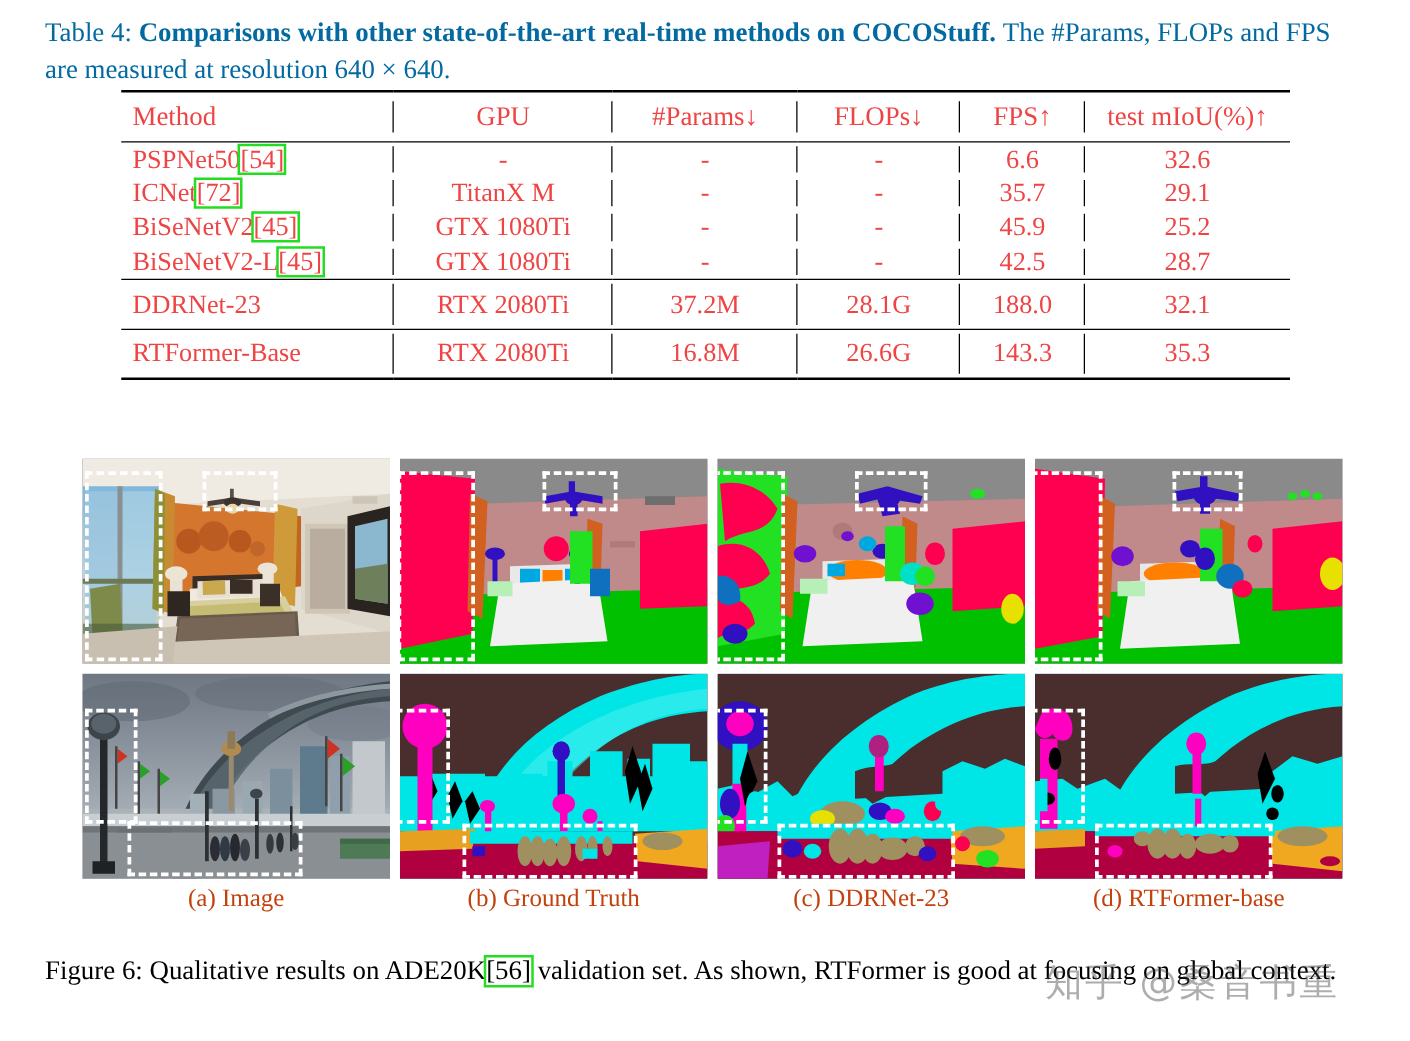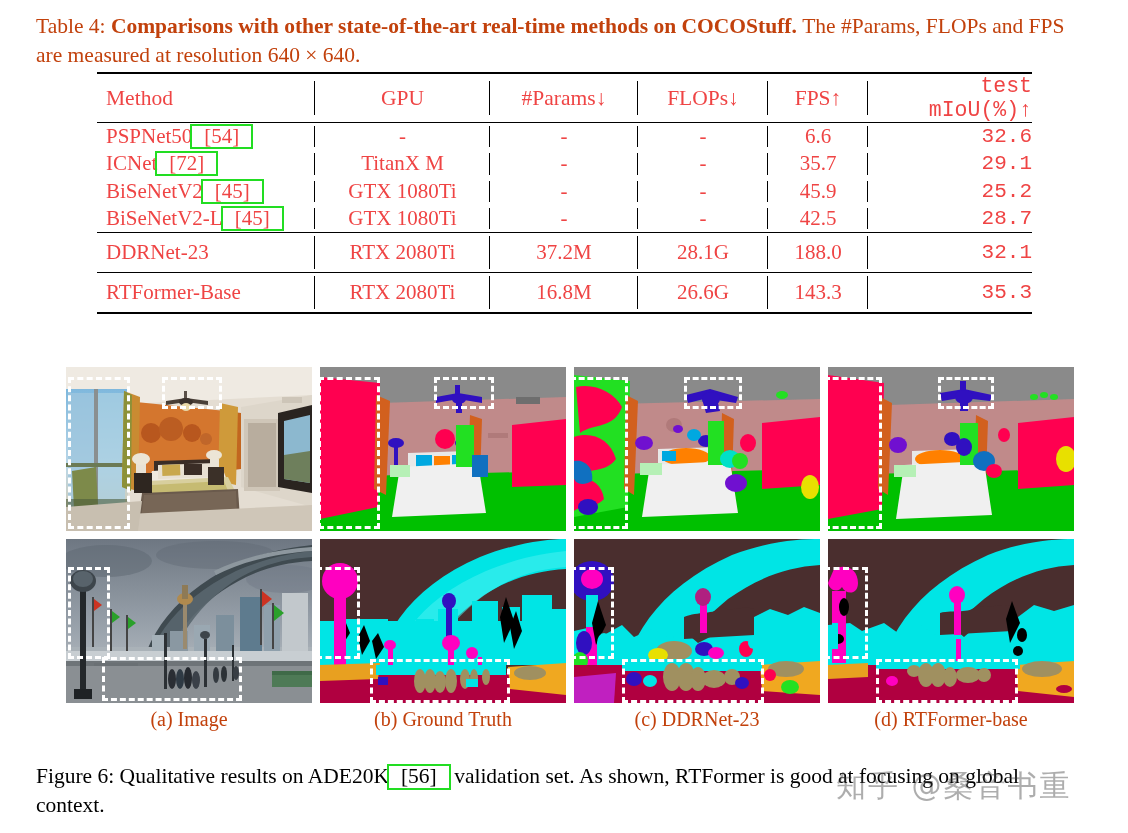--- a/index.html
+++ b/index.html
@@ -8,21 +8,21 @@
     width: 1128px; height: 833px;
     background: #ffffff;
     font-family: "Liberation Serif", "DejaVu Serif", serif;
     overflow: hidden;
   }
   .page { position: relative; width: 1128px; height: 833px; background:#fff; }
 
   
   .tbl-caption {
     position: absolute; left: 36px; top: 12px; width: 1056px;
-    font-size: 21.5px; line-height: 29px; color: #c2410c; text-align: left;
+    font-size: 21.5px; line-height: 29px; color: #0369a1; text-align: left;
   }
   .tbl-caption .lead { font-weight: 400; }
   .tbl-caption .bold { font-weight: bold; }
   .tbl-caption .mathy { font-family: "Liberation Serif", serif; }
 
   
   .tbl-wrap { position: absolute; left: 97px; top: 72px; width: 935px; }
   table.cmp { border-collapse: collapse; width: 935px; font-size: 21px; color:#ef4444; }
   table.cmp td, table.cmp th { padding: 0; font-weight: 400; }
   .rule-top   { border-top: 2.2px solid #000; }
@@ -31,35 +31,35 @@
 
   .hdr td { height: 40px; vertical-align: middle; font-size: 21.5px; }
   .bodyrow td { height: 27.5px; vertical-align: middle; }
   .bigrow td { height: 40px; vertical-align: middle; }
 
   .c-method { width: 218px; text-align: left; padding-left: 9px !important; white-space: nowrap; }
   .c-gpu    { width: 175px; text-align: center; }
   .c-par    { width: 148px; text-align: center; }
   .c-flop   { width: 130px; text-align: center; }
   .c-fps    { width: 100px; text-align: center; }
-  .c-miou   { width: 164px; text-align: right; font-family: Liberation Mono, monospace; }
+  .c-miou   { width: 164px; text-align: center; }
 
   .vbar { position: relative; }
   .vbar:before {
     content: ""; position: absolute; left: -1px; top: 3px; bottom: 3px;
     border-left: 1.4px solid #000;
   }
   .hdr .vbar:before { top: 7px; bottom: 7px; }
 
   .cite {
     display: inline-block;
     outline: 2.5px solid #22dd22;
     outline-offset: 0px;
     line-height: 1;
-    padding: 0 12px;
+    padding: 0 0px;
     position: relative;
   }
   .bold-cell { font-weight: bold; }
 
   
   .figgrid { position: absolute; left: 66px; top: 367px; width: 1008px; height: 336px; }
   .figrow { position: absolute; left:0; width: 1008px; height: 164px; }
   .figrow.r1 { top: 0; }
   .figrow.r2 { top: 172px; }
   .panel {

